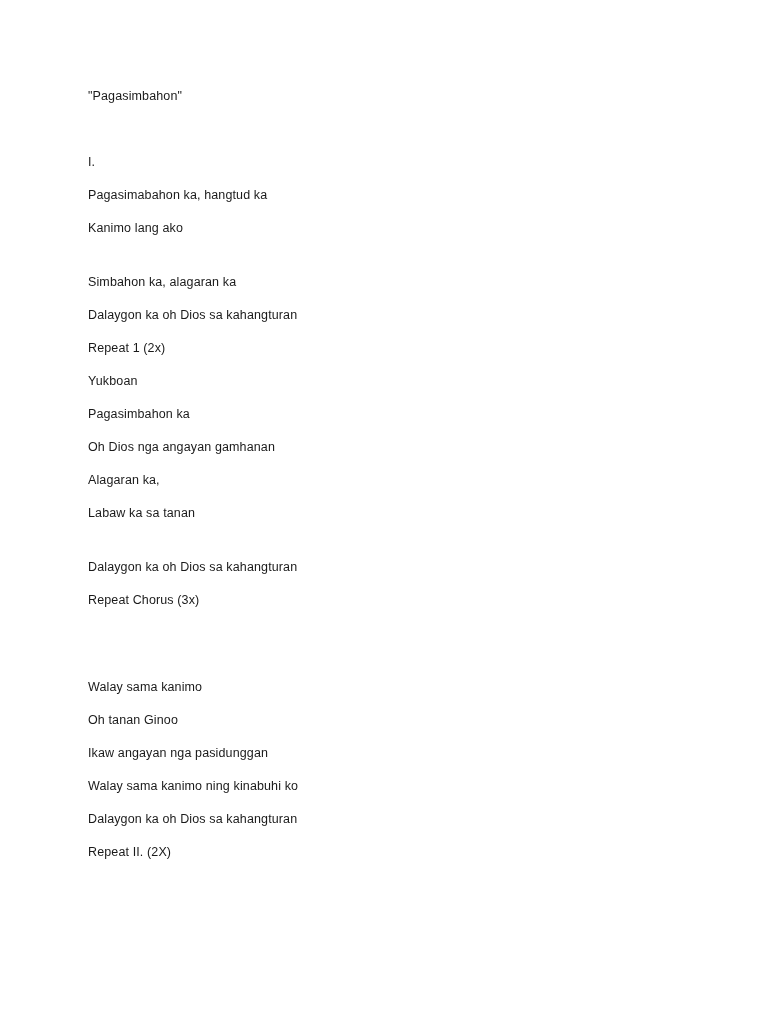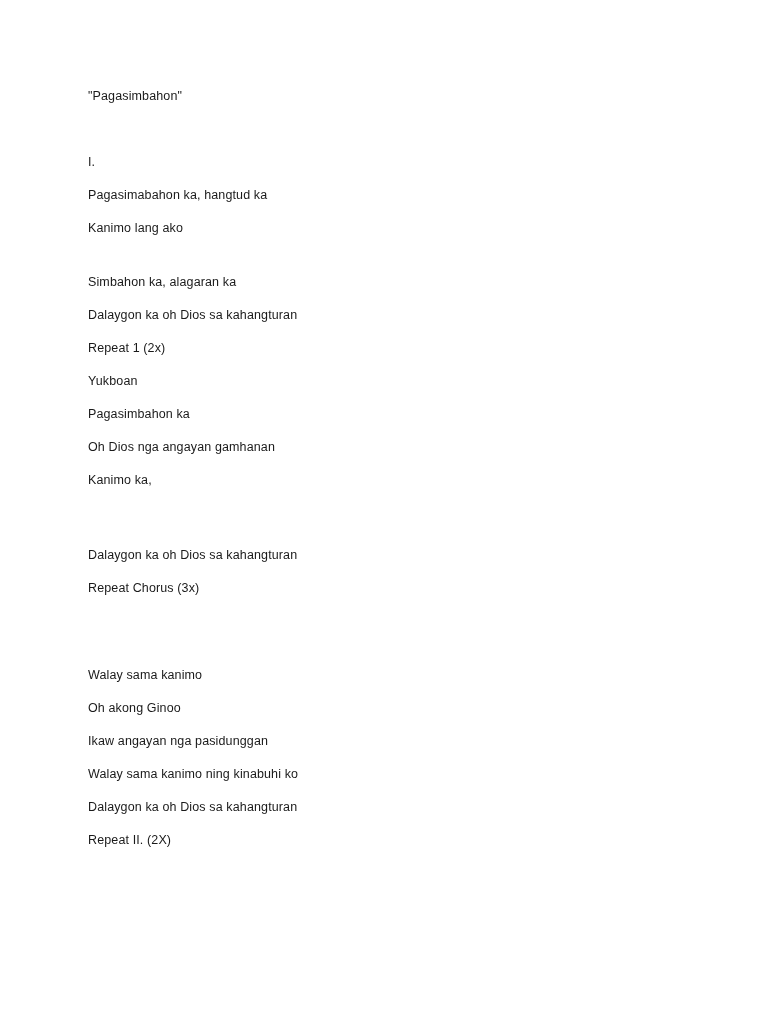--- a/index.html
+++ b/index.html
@@ -64,34 +64,35 @@
     <div class="line">Dalaygon ka oh Dios sa kahangturan</div>
     <div class="spacer-small"></div>
     <div class="line">Repeat 1 (2x)</div>
     <div class="spacer-small"></div>
     <div class="line">Yukboan</div>
     <div class="spacer-small"></div>
     <div class="line">Pagasimbahon ka</div>
     <div class="spacer-small"></div>
     <div class="line">Oh Dios nga angayan gamhanan</div>
     <div class="spacer-small"></div>
-    <div class="line">Kanimo ka,</div>
+    <div class="line">Alagaran ka,</div>
     <div class="spacer-small"></div>
+    <div class="line">Labaw ka sa tanan</div>
     <div class="spacer-small"></div>
     <div class="spacer-small"></div>
     <div class="line">Dalaygon ka oh Dios sa kahangturan</div>
     <div class="spacer-small"></div>
     <div class="line">Repeat Chorus (3x)</div>
 
     <div class="spacer-block"></div>
     <div class="spacer-small"></div>
 
     <div class="line">Walay sama kanimo</div>
     <div class="spacer-small"></div>
-    <div class="line">Oh akong Ginoo</div>
+    <div class="line">Oh tanan Ginoo</div>
     <div class="spacer-small"></div>
     <div class="line">Ikaw angayan nga pasidunggan</div>
     <div class="spacer-small"></div>
     <div class="line">Walay sama kanimo ning kinabuhi ko</div>
     <div class="spacer-small"></div>
     <div class="line">Dalaygon ka oh Dios sa kahangturan</div>
     <div class="spacer-small"></div>
     <div class="line">Repeat II. (2X)</div>
 
   </div>

